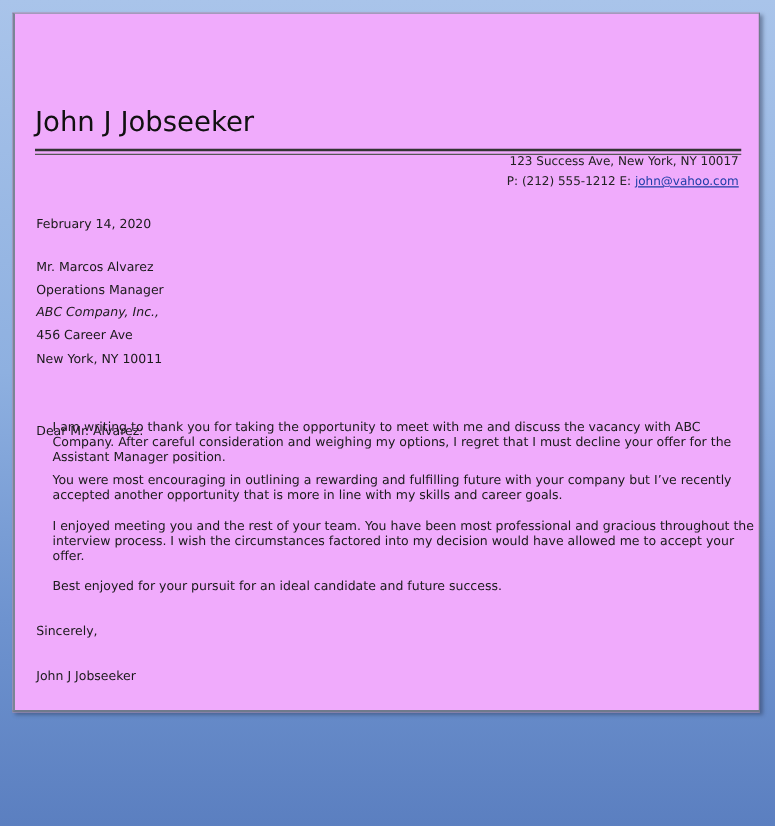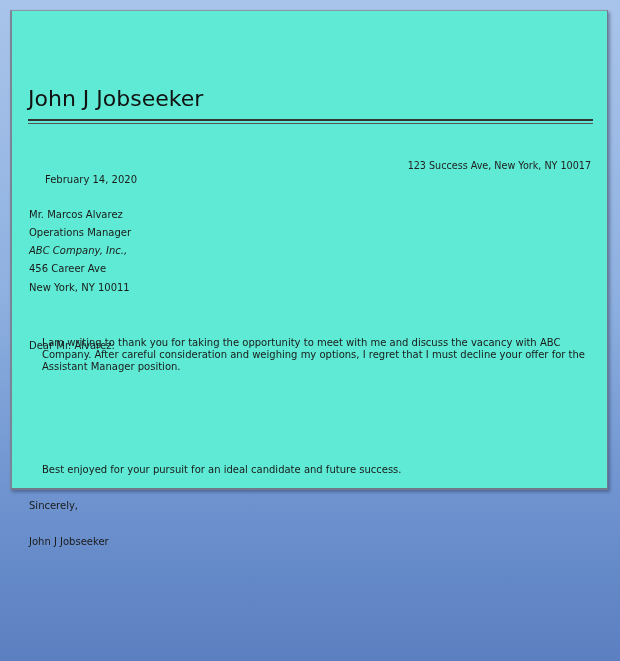--- a/index.html
+++ b/index.html
@@ -2,66 +2,71 @@
 <html><head>
 <meta charset="utf-8">
 <style>
   html, body { margin: 0; padding: 0; }
   body {
     width: 620px; height: 661px; overflow: hidden; position: relative;
     background: linear-gradient(180deg, #a9c4ea 0%, #8eb0e0 45%, #6e93cf 75%, #5b7fc0 100%);
     font-family: "DejaVu Sans", sans-serif;
   }
   .page {
-    position: absolute; left: 10px; top: 10px; width: 598px; height: 480px;
-    background: #5eead4;
+    position: absolute; left: 10px; top: 10px; width: 598px; height: 560px;
+    background: #f0abfc;
     border-left: 2px solid #7a8596;
     border-top: 1px solid #8a95a6;
     border-right: 1px solid #6f7a8c;
     border-bottom: 2px solid #6f7a8c;
     box-shadow: 2px 2px 3px rgba(40,50,80,0.45);
     box-sizing: border-box;
   }
   .abs { position: absolute; white-space: nowrap; }
   .name {
     left: 16px; top: 75px; font-size: 22px; color: #111; letter-spacing: 0px;
   }
   .rule { position: absolute; left: 16px; width: 565px; background: #333; }
   .rule1 { top: 108px; height: 2px; }
   .rule2 { top: 112px; height: 1px; background: #555; }
   .contact {
     right: 16px; font-size: 9.6px; color: #222; text-align: right;
   }
-  .addr { top: 113px; margin-top: 36px; }
+  .addr { top: 113px; }
   .phone { top: 129px; }
   .email-link { color: #1f3ea8; text-decoration: underline; }
   .body-text { font-size: 10px; color: #1a1a1a; left: 17px; }
   .para {
     position: absolute; left: 30px; width: 566px; font-size: 10px; line-height: 12px;
     color: #1a1a1a; white-space: normal; margin: 0;
   }
 </style>
 </head>
 <body>
 
 <div class="page">
   <div class="abs name">John J Jobseeker</div>
   <div class="rule rule1"></div>
   <div class="rule rule2"></div>
 
   <div class="abs contact addr">123 Success Ave, New York, NY 10017</div>
+  <div class="abs contact phone">
+    <span>P: (212) 555-1212 E: </span><a class="email-link">john@vahoo.com</a>
+  </div>
 
-  <div class="abs body-text" style="top:163px;margin-left:16px;">February 14, 2020</div>
+  <div class="abs body-text" style="top:163px;">February 14, 2020</div>
 
   <div class="abs body-text" style="top:198px;">Mr. Marcos Alvarez</div>
   <div class="abs body-text" style="top:216px;">Operations Manager</div>
   <div class="abs body-text" style="top:234px;font-style:italic;">ABC Company, Inc.,</div>
   <div class="abs body-text" style="top:252px;">456 Career Ave</div>
   <div class="abs body-text" style="top:271px;">New York, NY 10011</div>
 
   <div class="abs body-text" style="top:308px;margin-top:21px;">Dear Mr. Alvarez:</div>
 
   <p class="para" style="top:326px;">I am writing to thank you for taking the opportunity to meet with me and discuss the vacancy with ABC Company.  After careful consideration and weighing my options, I regret that I must decline your offer for the Assistant Manager position.</p>
+  <p class="para" style="top:368px;">You were most encouraging in outlining a rewarding and fulfilling future with your company but I’ve recently accepted another opportunity that is more in line with my skills and career goals.</p>
+  <p class="para" style="top:405px;">I enjoyed meeting you and the rest of your team. You have been most professional and gracious throughout the interview process.  I wish the circumstances factored into my decision would have allowed me to accept your offer.</p>
   <p class="para" style="top:453px;">Best enjoyed for your pursuit for an ideal candidate and future success.</p>
 
   <div class="abs body-text" style="top:489px;">Sincerely,</div>
   <div class="abs body-text" style="top:525px;">John J Jobseeker</div>
 </div>
 
 </body></html>

